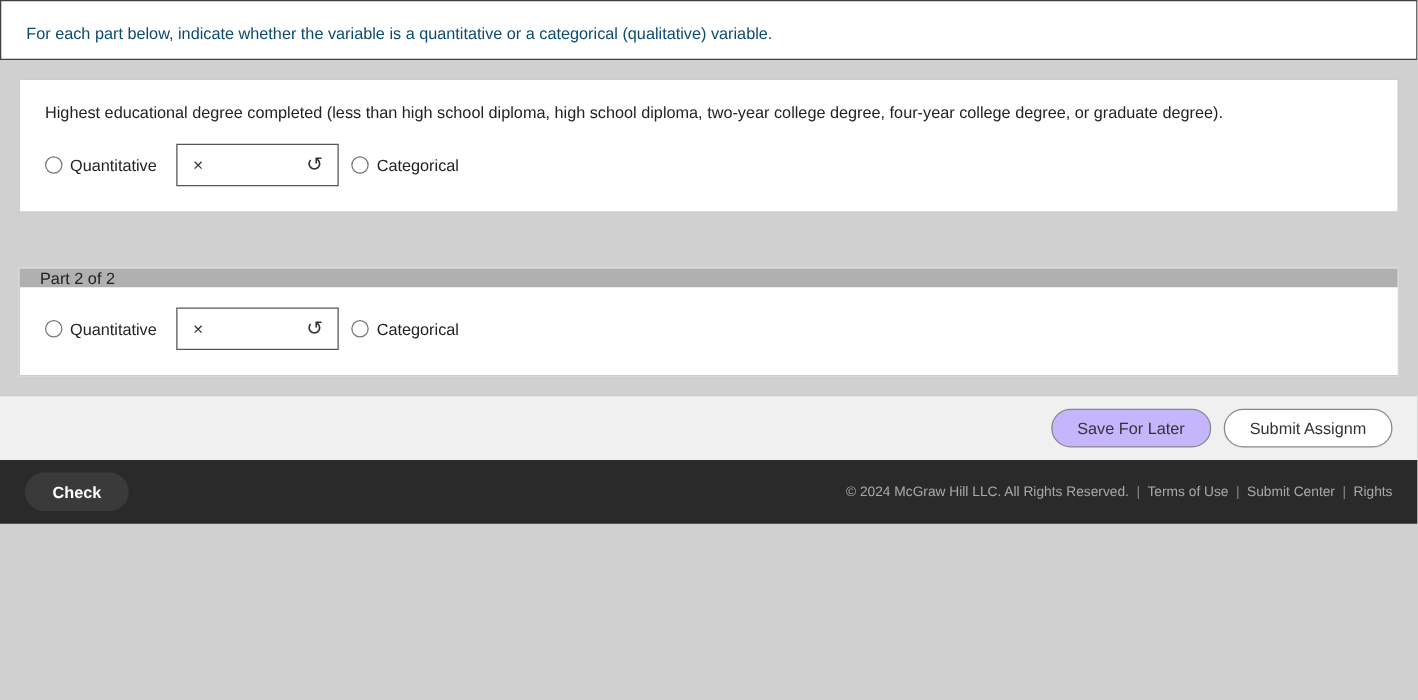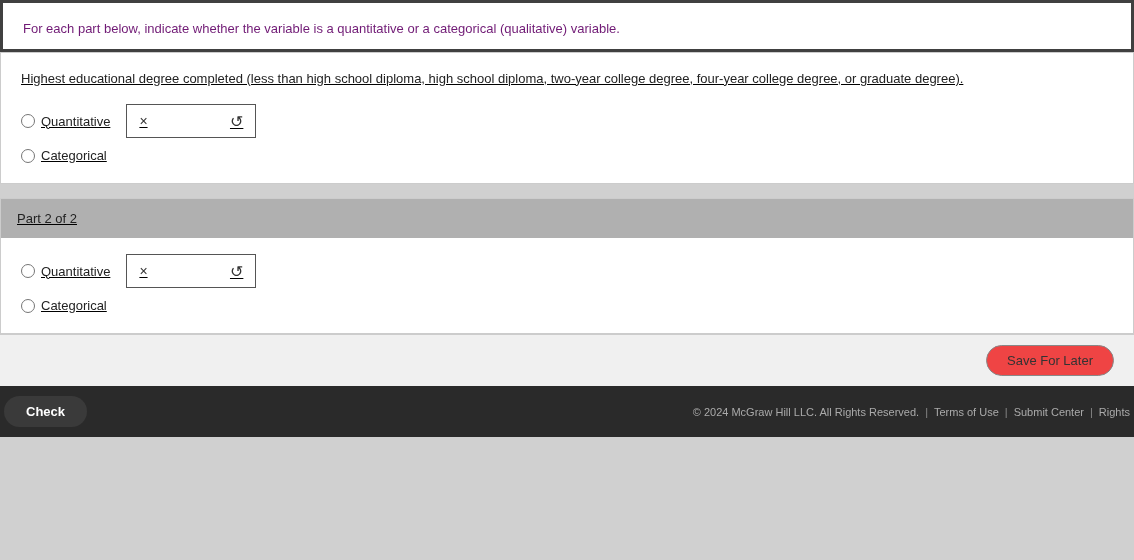--- a/index.html
+++ b/index.html
@@ -7,48 +7,46 @@
       font-family: Arial, sans-serif;
       background: #d0d0d0;
       width: 1134px;
       min-height: 560px;
       display: flex;
       flex-direction: column;
     }
 
     .part-section {
       background: #ffffff;
-      margin: 0;
+      margin: 15px;
       border: 1px solid #ccc;
-      text-decoration: underline;
     }
 
     .part-header {
       background: #b0b0b0;
-      padding: 12px 16px;
+      padding: 0 16px;
       font-size: 13px;
       color: #222;
       font-weight: normal;
     }
 
     .part-body {
       background: #ffffff;
       padding: 16px 20px 20px 20px;
     }
 
     .question-text {
       font-size: 13px;
       color: #222;
       line-height: 1.5;
       margin-bottom: 16px;
     }
 
     .radio-group {
       display: flex;
-      flex-direction: column;
       gap: 10px;
     }
 
     .radio-option {
       display: flex;
       align-items: center;
       gap: 6px;
       font-size: 13px;
       color: #222;
     }
@@ -93,42 +91,42 @@
       background: #f0f0f0;
       border-top: 1px solid #ccc;
       padding: 10px 20px;
       display: flex;
       justify-content: flex-end;
       align-items: center;
       gap: 10px;
     }
 
     .btn-save-later {
-      background: #ef4444;
+      background: #c4b5fd;
       border: 1.5px solid #888;
       border-radius: 20px;
       padding: 7px 20px;
       font-size: 13px;
       color: #333;
       cursor: pointer;
     }
 
     .btn-submit {
       background: #ffffff;
       border: 1.5px solid #888;
       border-radius: 20px;
       padding: 7px 20px;
       font-size: 13px;
       color: #333;
       cursor: pointer;
     }
 
     .bottom-bar {
       background: #2a2a2a;
-      padding: 10px 4px;
+      padding: 10px 20px;
       display: flex;
       align-items: center;
       justify-content: space-between;
     }
 
     .btn-check {
       background: #3a3a3a;
       color: #ffffff;
       border: none;
       border-radius: 20px;
@@ -152,23 +150,23 @@
     }
 
     .copyright-text .sep {
       color: #888;
     }
 
     .top-instruction {
       background: #ffffff;
       padding: 16px 20px 10px 20px;
       font-size: 13px;
-      color: #701a75;
+      color: #0c4a6e;
       line-height: 1.5;
-      border: 3px solid #404040;
+      border: 1px solid #404040;
     }
   </style>
 </head>
 <body>
 
 <div class="top-instruction">
   <span>For each part below, indicate whether the variable is a quantitative or a categorical (qualitative) variable.</span>
 </div>
 
 <div class="part-section">
@@ -210,20 +208,21 @@
       <div class="radio-option">
         <input type="radio" name="part2" id="p2c" style="">
         <label for="p2c">Categorical</label>
       </div>
     </div>
   </div>
 </div>
 
 <div class="footer-bar">
   <button class="btn-save-later">Save For Later</button>
+  <button class="btn-submit">Submit Assignm</button>
 </div>
 
 <div class="bottom-bar">
   <button class="btn-check">Check</button>
   <div class="copyright-text">
     <span>© 2024 McGraw Hill LLC. All Rights Reserved.</span>
     <span class="sep">|</span>
     <a href="#">Terms of Use</a>
     <span class="sep">|</span>
     <a href="#">Submit Center</a>

